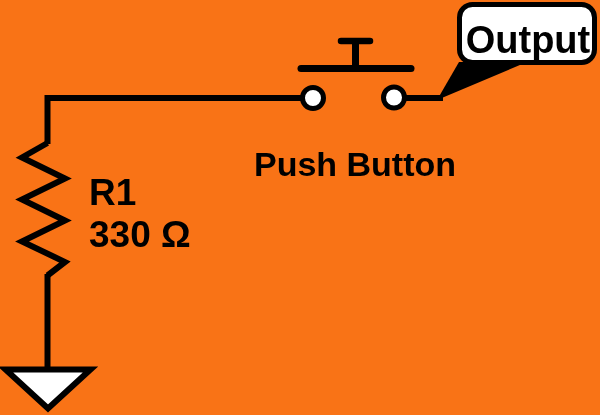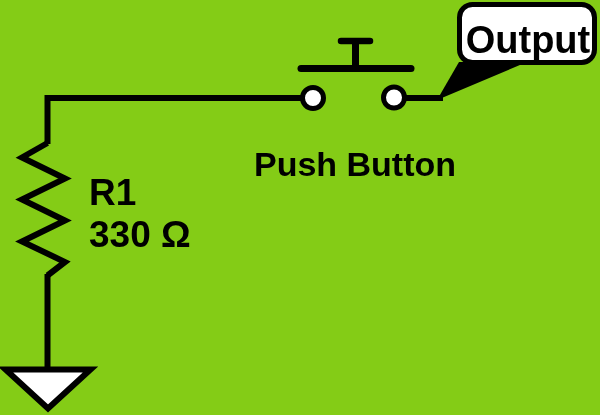--- a/index.html
+++ b/index.html
@@ -4,21 +4,21 @@
 <style>
   html, body {
     margin: 0;
     padding: 0;
     background: #ffffff;
   }
   .canvas {
     position: relative;
     width: 600px;
     height: 415px;
-    background: #84cc16;
+    background: #f97316;
     overflow: hidden;
     font-family: "Liberation Sans", sans-serif;
   }
   svg text {
     font-family: "Liberation Sans", sans-serif;
     font-weight: bold;
     fill: #000000;
   }
   .label-big    { font-size: 38px; }
   .label-mid    { font-size: 34px; }

